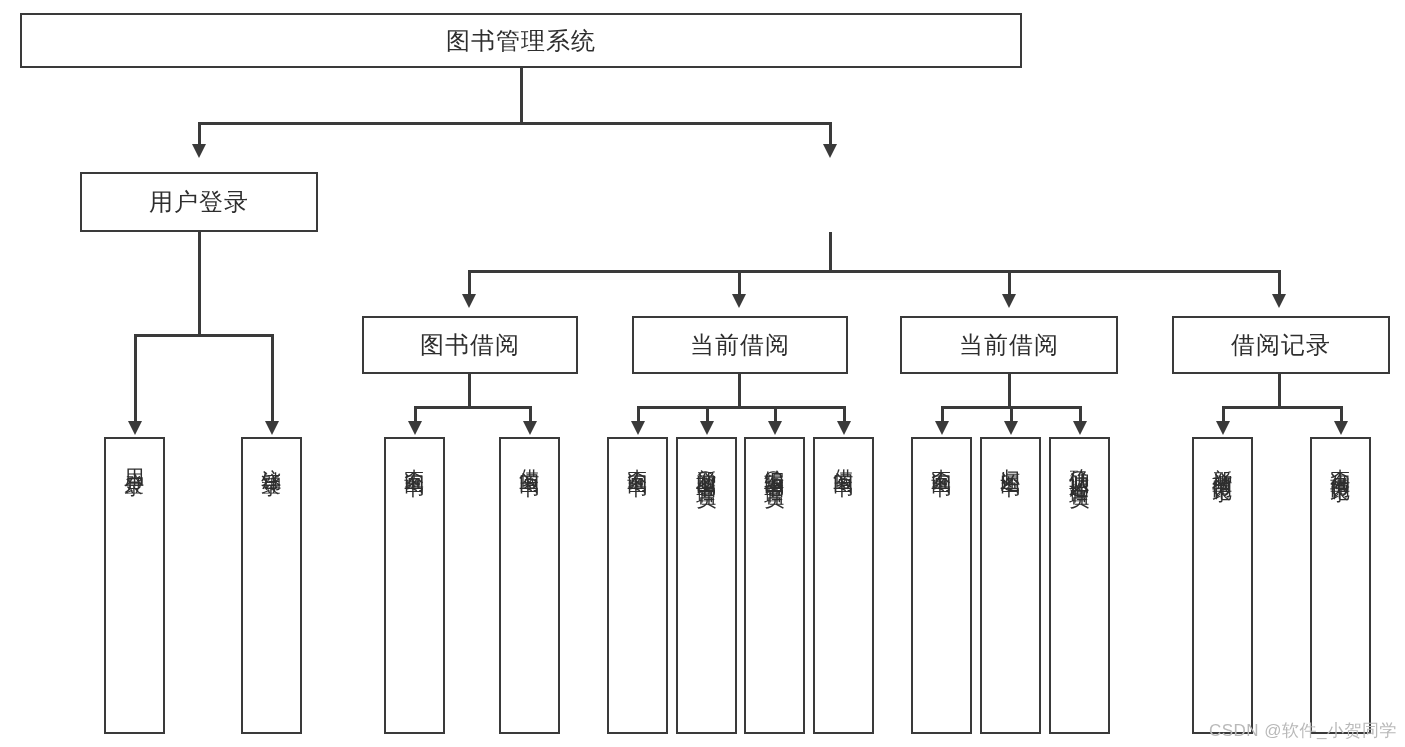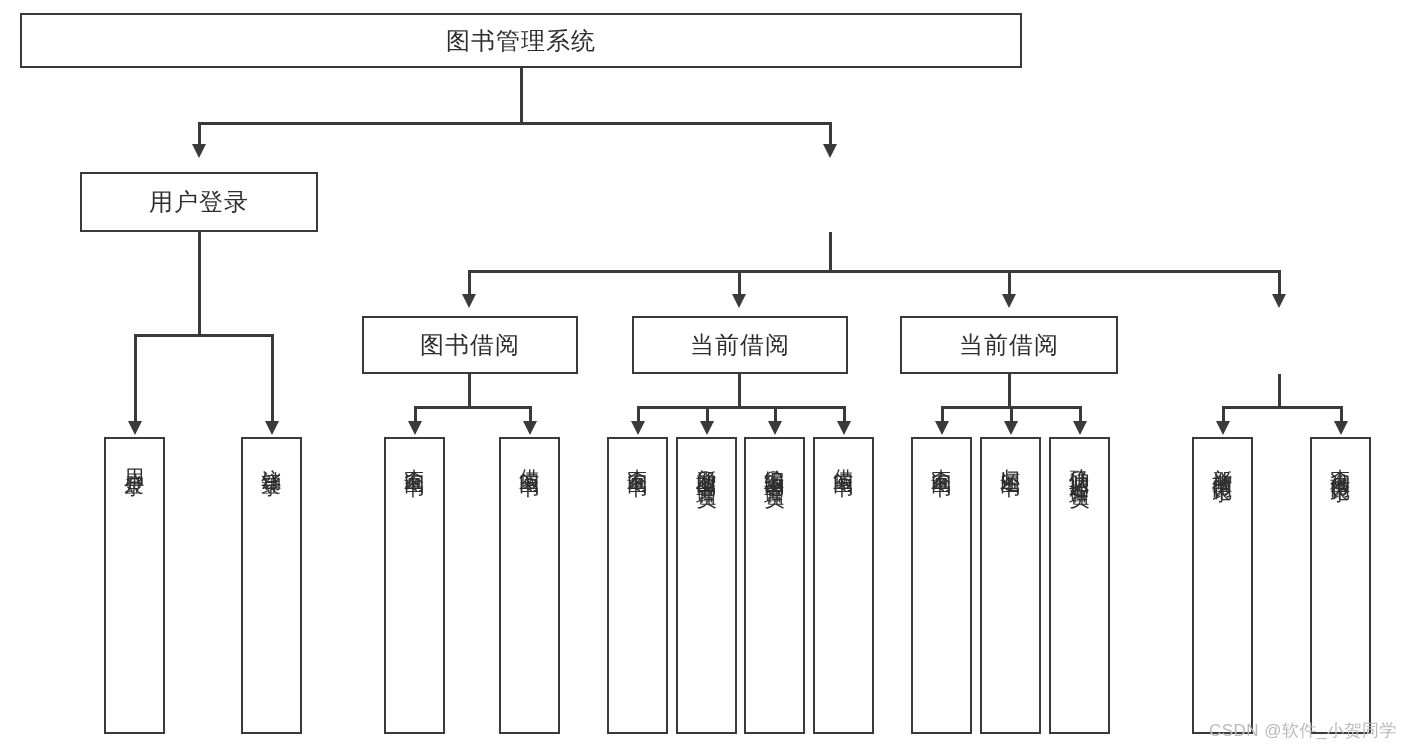--- a/index.html
+++ b/index.html
@@ -119,20 +119,23 @@
 
   <div class="node horiz" style="left:362px;top:316px;width:216px;height:58px;">
     <span class="label">图书借阅</span>
   </div>
   <div class="node horiz" style="left:632px;top:316px;width:216px;height:58px;">
     <span class="label">当前借阅</span>
   </div>
   <div class="node horiz" style="left:900px;top:316px;width:218px;height:58px;">
     <span class="label">当前借阅</span>
   </div>
+  <div class="node horiz" style="left:1172px;top:316px;width:218px;height:58px;">
+    <span class="label">借阅记录</span>
+  </div>
 
   <div class="vline" style="left:468px;top:374px;height:34px;"></div>
   <div class="hline" style="left:414px;top:406px;width:117px;height:2.5px;"></div>
   <div class="vline" style="left:414px;top:406px;height:15px;"></div>
   <div class="arrow" style="left:408px;top:421px;"></div>
   <div class="vline" style="left:529px;top:406px;height:15px;"></div>
   <div class="arrow" style="left:523px;top:421px;"></div>
 
   <div class="vline" style="left:738px;top:374px;height:34px;"></div>
   <div class="hline" style="left:637px;top:406px;width:208px;height:2.5px;"></div>

